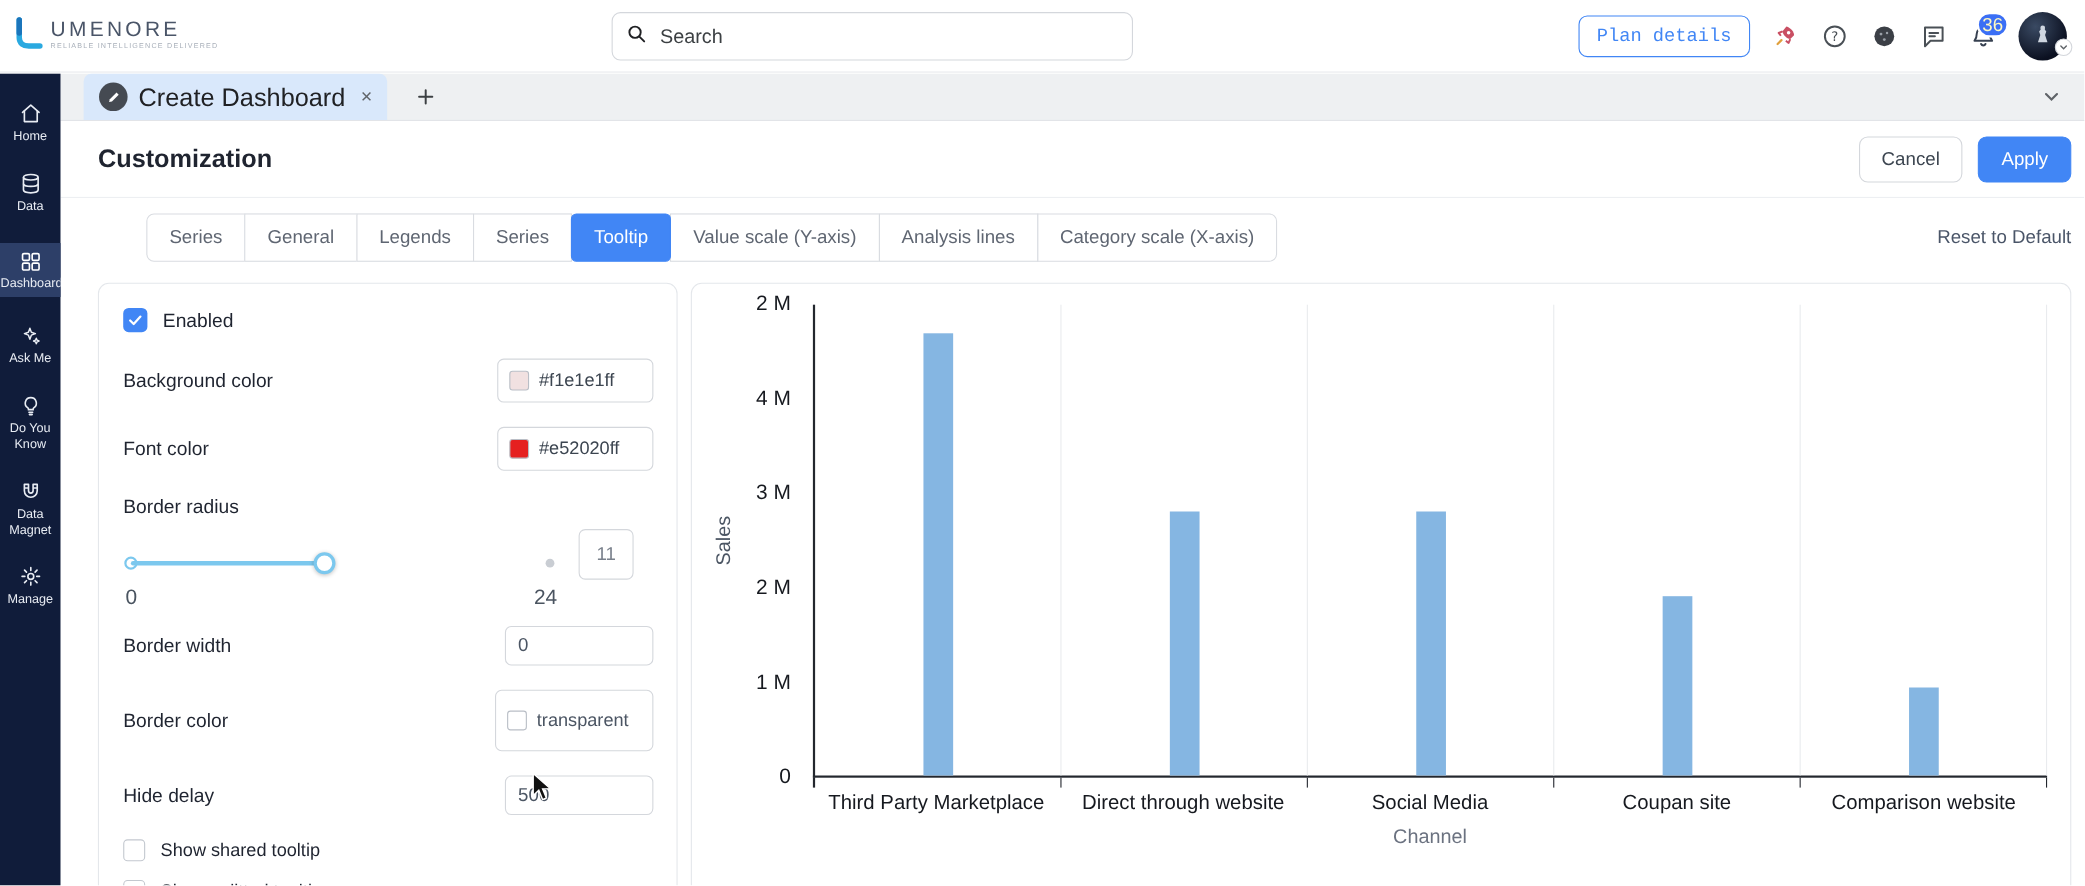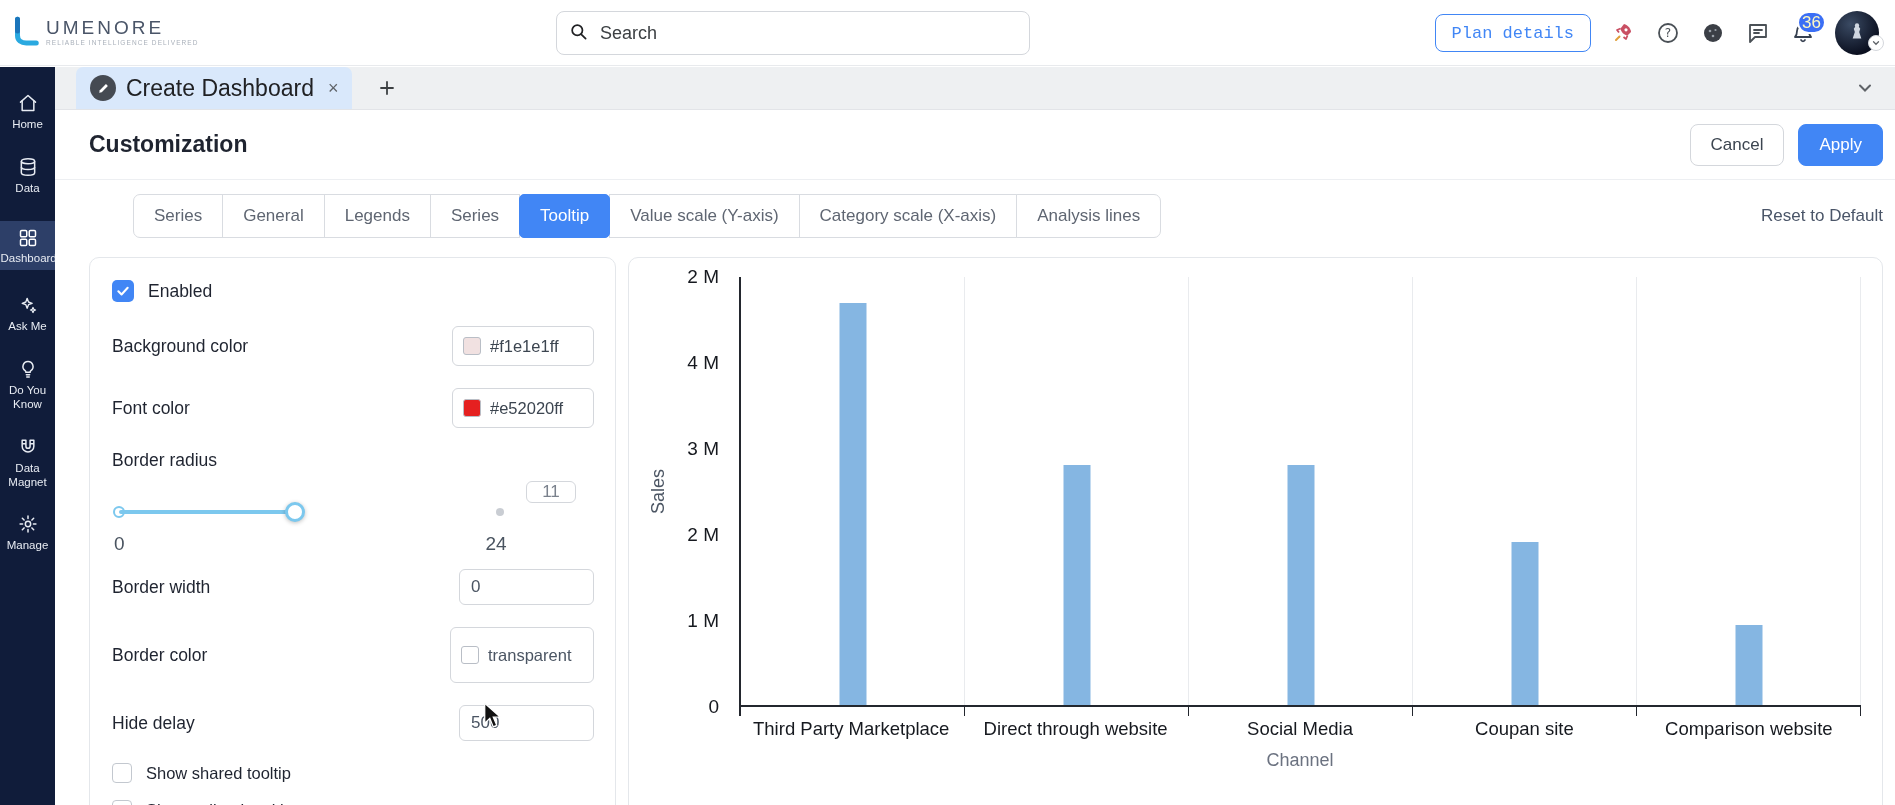--- a/index.html
+++ b/index.html
@@ -103,21 +103,21 @@
   .srow{display:flex;align-items:center;margin-bottom:22px;}
   .srow .set-label{flex:1;}
   .color-ctl{width:142px;height:40px;border:1px solid #d4d7dc;border-radius:6px;display:flex;
     align-items:center;gap:9px;padding:0 10px;cursor:pointer;}
   .swatch{width:18px;height:18px;border-radius:3px;border:1px solid #b9bec6;flex:none;}
   .color-val{font-size:16.5px;color:#3c4550;}
   .text-input{width:135px;height:36px;border:1px solid #d4d7dc;border-radius:6px;
     font-size:17px;color:#4b5563;padding:0 11px;font-family:"Liberation Sans",sans-serif;outline:none;}
   .radius-label{margin-bottom:10px;}
   .slider-block{position:relative;height:84px;margin-bottom:4px;}
-  .sl-valuebox{position:absolute;left:414px;top:0;width:50px;height:22px;border:1px solid #d4d7dc;
+  .sl-valuebox{position:absolute;left:414px;top:0;width:50px;height:46px;border:1px solid #d4d7dc;
     border-radius:6px;display:flex;align-items:center;justify-content:center;font-size:17px;color:#7a818c;}
   .sl-track{position:absolute;left:7px;top:29px;width:176px;height:4px;background:var(--slider);border-radius:2px;}
   .sl-startdot{position:absolute;left:1px;top:25px;width:12px;height:12px;border:2.5px solid var(--slider);
     border-radius:50%;background:#fff;}
   .sl-handle{position:absolute;left:173px;top:21px;width:20px;height:20px;border:3px solid var(--slider);
     border-radius:50%;background:#fff;box-shadow:0 1px 4px rgba(0,0,0,.25);cursor:grab;}
   .sl-maxdot{position:absolute;left:384px;top:27px;width:8px;height:8px;background:#c9cdd3;border-radius:50%;}
   .sl-min{position:absolute;left:2px;top:52px;font-size:19px;color:#4a5460;}
   .sl-max{position:absolute;left:364px;top:52px;width:40px;text-align:center;font-size:19px;color:#4a5460;}
   .bordercolor-ctl{width:144px;min-height:56px;border:1px solid #d4d7dc;border-radius:6px;display:flex;
@@ -324,22 +324,22 @@
   </div>
 
   <div class="tabstrip-row">
     <div class="tabstrip">
         <button class="seg">Series</button>
         <button class="seg">General</button>
         <button class="seg">Legends</button>
         <button class="seg">Series</button>
         <button class="seg active">Tooltip</button>
         <button class="seg">Value scale (Y-axis)</button>
+        <button class="seg">Analysis lines</button>
         <button class="seg">Category scale (X-axis)</button>
-        <button class="seg">Analysis lines</button>
       </div>
     <span class="reset-link">Reset to Default</span>
   </div>
 
   <div class="content-row">
 
     <section class="panel panel-left">
 
       <div class="row-enabled">
         <span class="cb cb-checked">

